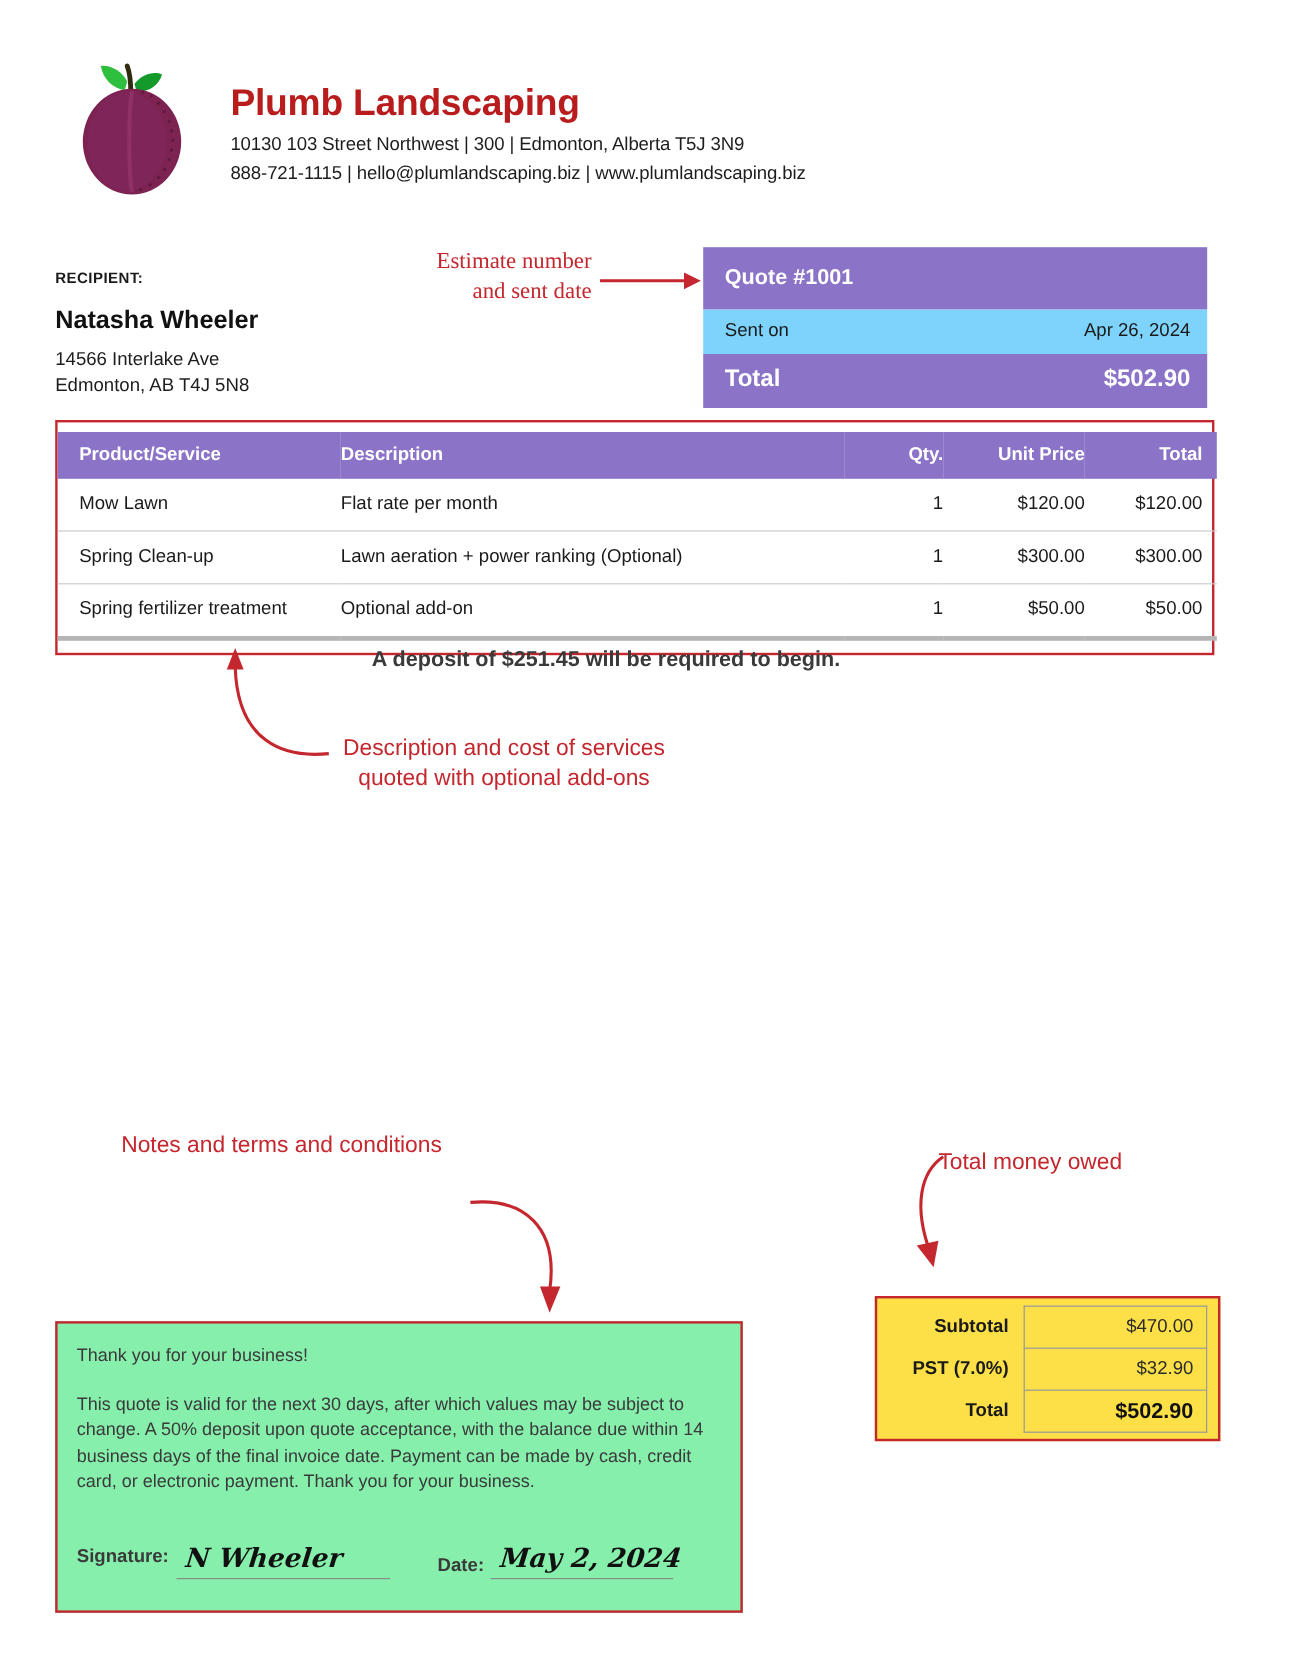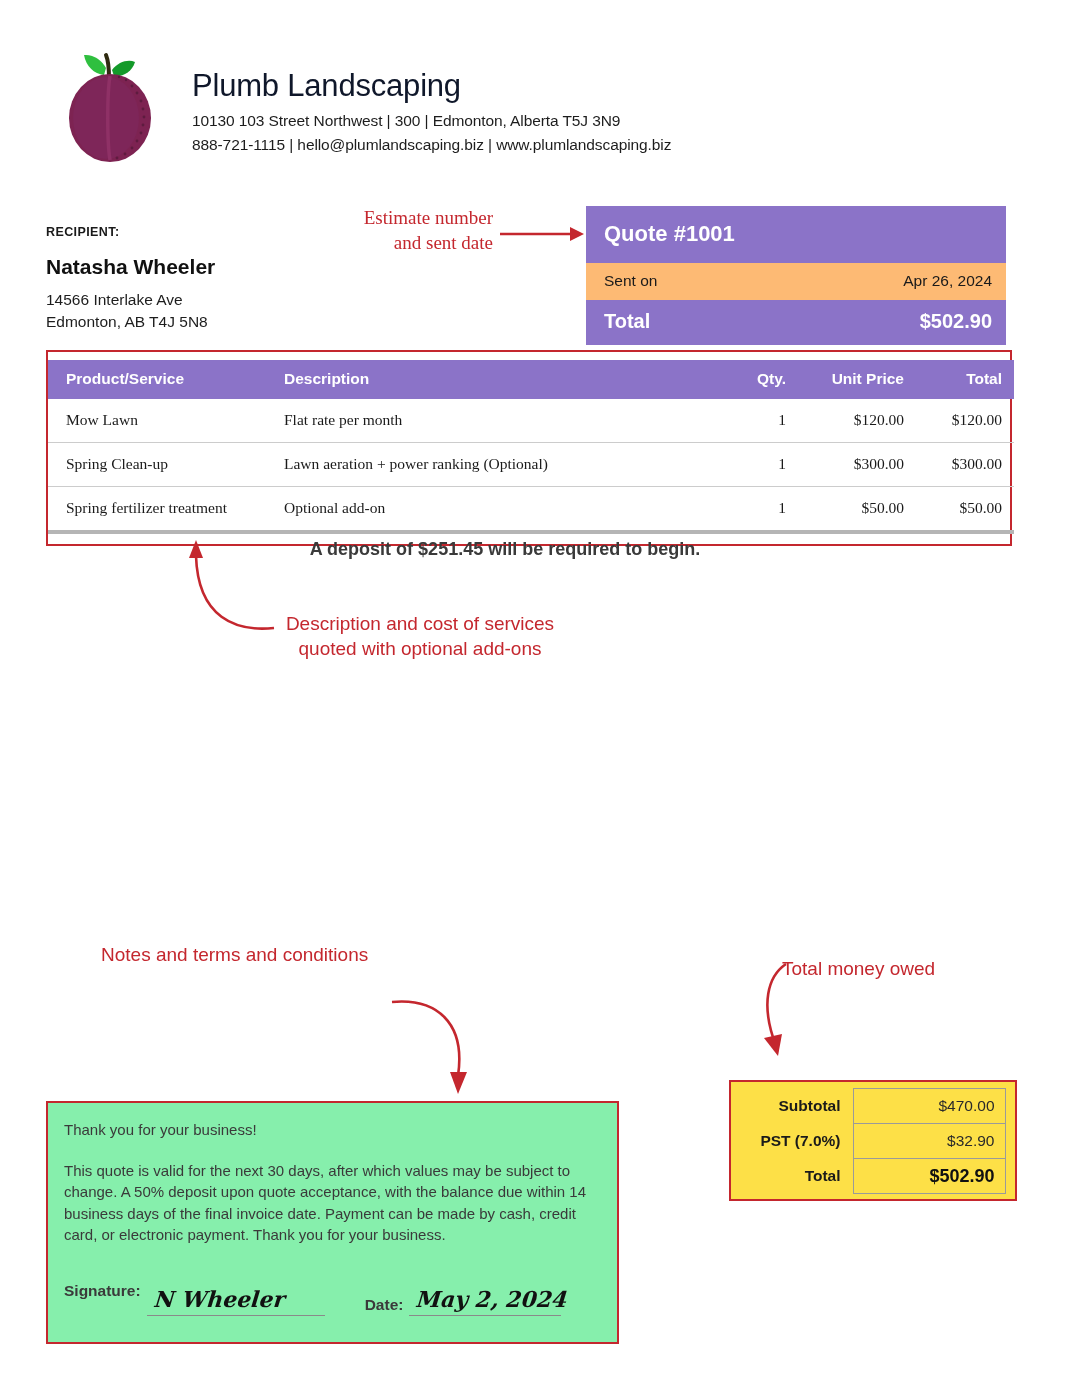--- a/index.html
+++ b/index.html
@@ -16,22 +16,22 @@
   }
 
   
   #letterhead {
     position: absolute; left: 62px; top: 46px;
     display: flex; align-items: flex-start;
   }
   #logo-wrap { width: 98px; height: 118px; position: relative; flex: none; }
   #company-block { margin-left: 32px; padding-top: 24px; }
   #company-name {
-    font-size: 31px; font-weight: normal; letter-spacing: -0.2px;
-    color: #0f172a; line-height: 1.05; margin-bottom: 6px;
+    font-size: 31px; font-weight: bold; letter-spacing: -0.2px;
+    color: #b91c1c; line-height: 1.05; margin-bottom: 6px;
   }
   .company-line {
     font-size: 15.5px; color: #1d1d1d; line-height: 1.55;
     letter-spacing: -0.1px; white-space: nowrap;
   }
 
   
   #recipient {
     position: absolute; left: 46px; top: 225px;
   }
@@ -45,25 +45,25 @@
   .recipient-addr {
     font-size: 15.5px; color: #1d1d1d; line-height: 1.42;
   }
 
   
   #quote-box {
     position: absolute; left: 586px; top: 206px; width: 420px;
   }
   #quote-title-row {
     background: #8b73c8; color: #ffffff;
-    font-size: 22px; font-weight: bold;
+    font-size: 18px; font-weight: bold;
     padding: 15px 18px 16px 18px;
   }
   #quote-sent-row {
-    background: #fdba74;
+    background: #7dd3fc;
     display: flex; justify-content: space-between; align-items: center;
     padding: 9px 14px 10px 18px;
     font-size: 15.5px; color: #1a1a1a;
   }
   #quote-total-row {
     background: #8b73c8; color: #ffffff;
     display: flex; justify-content: space-between; align-items: center;
     padding: 10px 14px 12px 18px;
     font-size: 20px; font-weight: bold;
   }
@@ -80,21 +80,20 @@
     background: #8b73c8; color: #ffffff;
     font-size: 15.5px; font-weight: bold;
     padding: 10px 0 11px 0;
     text-align: left;
   }
   #items-table th.num, #items-table td.num { text-align: right; }
   #items-table td {
     font-size: 15.5px; color: #1a1a1a;
     padding: 12px 0 13px 0;
     border-bottom: 1.5px solid #cccccc;
-    font-family: Liberation Serif, serif;
   }
   #items-table tr.item-row:last-child td { border-bottom: 4px solid #b5b5b5; }
   .cell-pad-l { padding-left: 18px !important; }
   .cell-pad-r { padding-right: 12px !important; }
 
   
   .col-prod { width: 236px; }
   .col-desc { width: 420px; }
   .col-qty  { width: 82px; }
   .col-unit { width: 118px; }
@@ -129,21 +128,21 @@
     padding: 18px 20px 0 16px;
   }
   #notes-thanks {
     font-size: 15px; color: #3a3a3a; margin-bottom: 22px;
   }
   #notes-terms {
     font-size: 15px; color: #3a3a3a; line-height: 1.42;
   }
   #signature-row {
     position: absolute; left: 16px; bottom: 26px;
-    display: flex; align-items: flex-start;
+    display: flex; align-items: center;
   }
   .sig-label {
     font-size: 15.5px; font-weight: bold; color: #3a3a3a;
     padding-bottom: 2px;
   }
   .sig-line {
     position: relative;
     border-bottom: 1.5px solid #8a8a8a;
     margin-left: 6px;
   }

